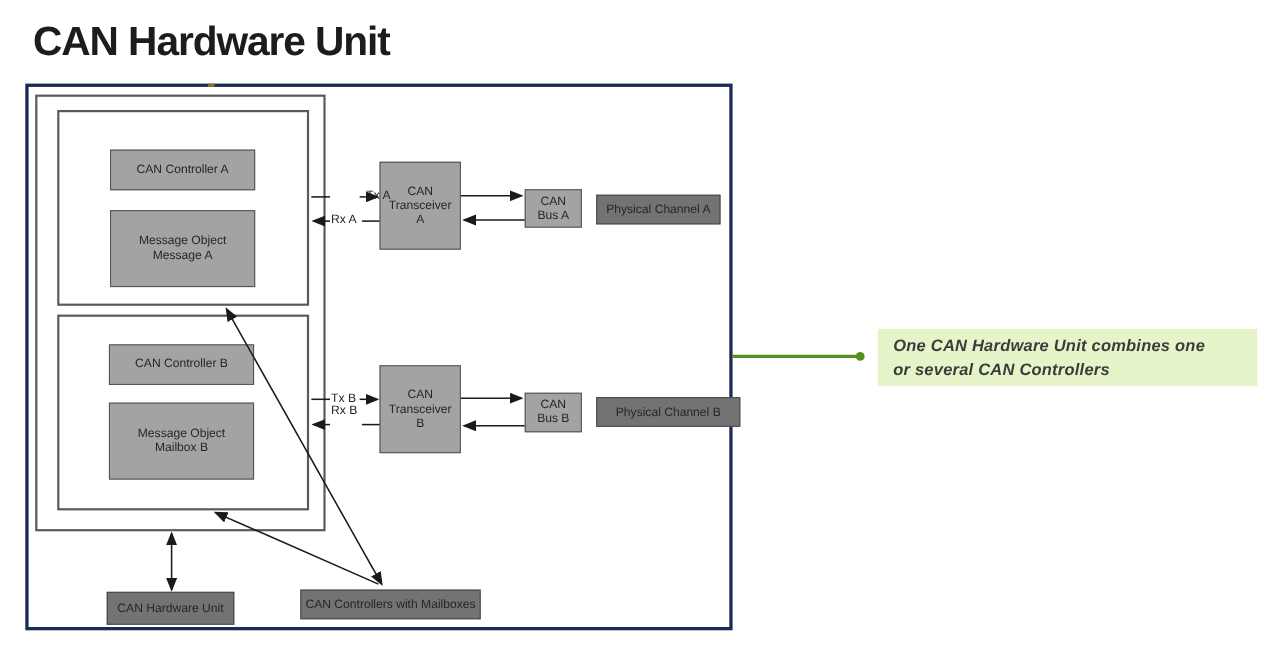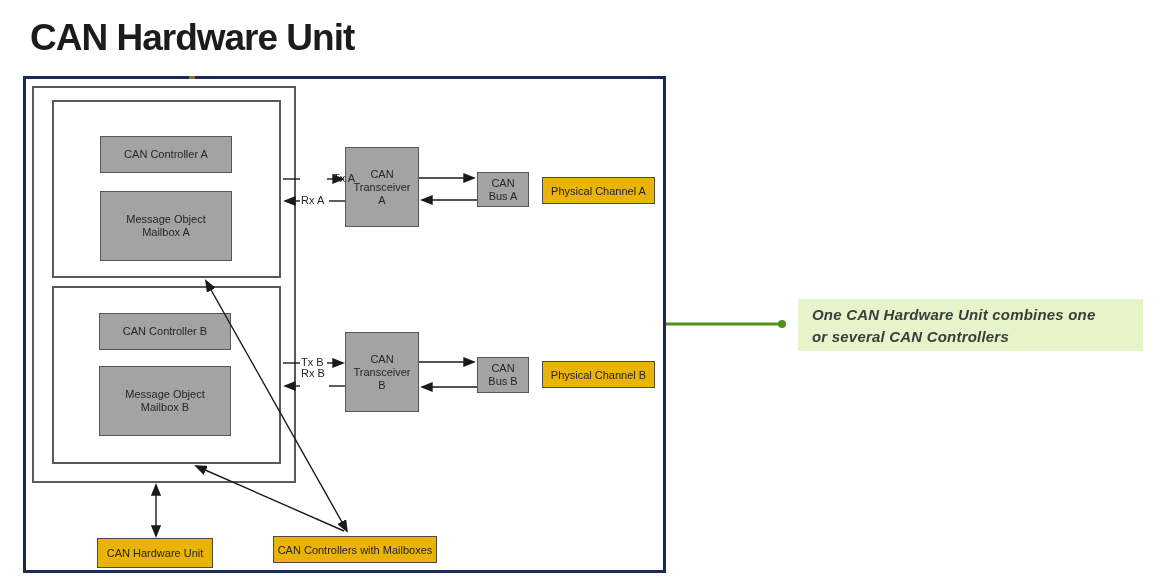--- a/index.html
+++ b/index.html
@@ -6,21 +6,21 @@
   .page{position:relative;width:1167px;height:588px;background:#fff;overflow:hidden;
         font-family:"Liberation Sans",sans-serif;padding-left:28px;}
   .title{position:absolute;left:30px;top:17px;font-size:37px;font-weight:700;
          letter-spacing:-1px;color:#1c1c1c;white-space:nowrap;}
   .frame{position:absolute;left:23px;top:76px;width:643px;height:497px;
          border:3px solid #1a2b55;box-sizing:border-box;background:#fff;}
   .rect{position:absolute;border:2px solid #5a5a5a;box-sizing:border-box;background:transparent;}
   .box{position:absolute;background:#a3a3a3;border:1.5px solid #565656;box-sizing:border-box;
        display:flex;flex-direction:column;align-items:center;justify-content:center;
        text-align:center;font-size:11px;line-height:13px;color:#262626;}
-  .gbox{position:absolute;background:#eab308;border:1.5px solid #4a4a4a;box-sizing:border-box;
+  .gbox{position:absolute;background:#737373;border:1.5px solid #4a4a4a;box-sizing:border-box;
         display:flex;align-items:center;justify-content:center;text-align:center;
         font-size:11px;color:#262626;}
   .pinlabel{position:absolute;font-size:11px;color:#262626;white-space:nowrap;}
   .note{position:absolute;left:798px;top:299px;width:345px;height:52px;background:#e6f5c9;
         box-sizing:border-box;padding:5px 0 0 14px;font-size:15px;font-style:italic;
         letter-spacing:.2px;line-height:22px;color:#3c3c3c;font-weight:bold;}
   .overlay{position:absolute;left:0;top:0;pointer-events:none;}
 </style>
 </head>
 <body>
@@ -33,21 +33,21 @@
 
   <div class="rect" style="left:32px;top:86px;width:264px;height:397px;"></div>
   <div class="rect" style="left:52px;top:100px;width:229px;height:178px;"></div>
   <div class="rect" style="left:52px;top:286px;width:229px;height:178px;"></div>
 
   <div class="box" style="left:100px;top:136px;width:132px;height:37px;">
     <span>CAN Controller A</span>
   </div>
   <div class="box" style="left:100px;top:191px;width:132px;height:70px;">
     <span>Message Object</span>
-    <span>Mailbox A</span>
+    <span>Message A</span>
   </div>
   <div class="box" style="left:99px;top:313px;width:132px;height:37px;">
     <span>CAN Controller B</span>
   </div>
   <div class="box" style="left:99px;top:366px;width:132px;height:70px;">
     <span>Message Object</span>
     <span>Mailbox B</span>
   </div>
 
   <div class="box" style="left:345px;top:147px;width:74px;height:80px;">
@@ -65,21 +65,21 @@
 
   <div class="box" style="left:345px;top:332px;width:74px;height:80px;">
     <span>CAN</span>
     <span>Transceiver</span>
     <span>B</span>
   </div>
   <div class="box" style="left:477px;top:357px;width:52px;height:36px;">
     <span>CAN</span>
     <span>Bus B</span>
   </div>
-  <div class="gbox" style="left:542px;top:361px;width:113px;height:27px;">
+  <div class="gbox" style="left:542px;top:361px;width:131px;height:27px;">
     <span>Physical Channel B</span>
   </div>
 
   <span class="pinlabel" style="left:301px;top:172px;margin-left:32px;">Tx A</span>
   <span class="pinlabel" style="left:301px;top:194px;">Rx A</span>
   <span class="pinlabel" style="left:301px;top:356px;">Tx B</span>
   <span class="pinlabel" style="left:301px;top:367px;">Rx B</span>
 
   <div class="gbox" style="left:97px;top:538px;width:116px;height:30px;">
     <span>CAN Hardware Unit</span>

